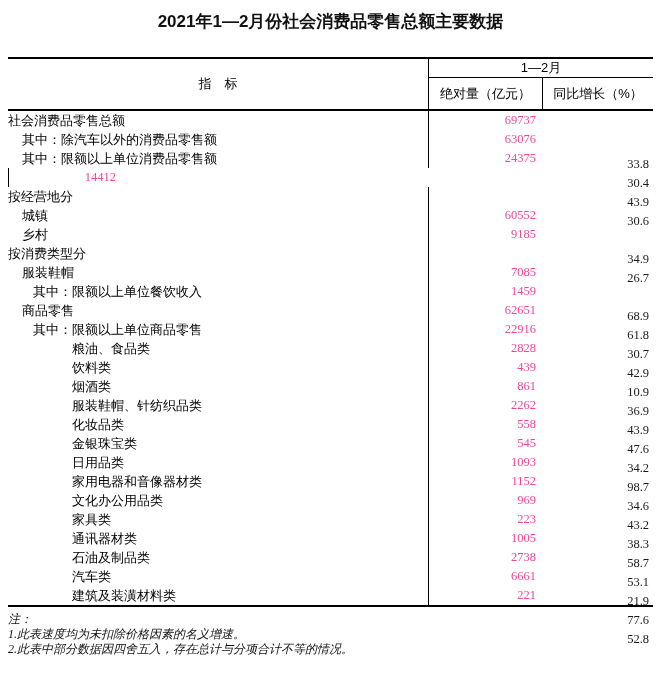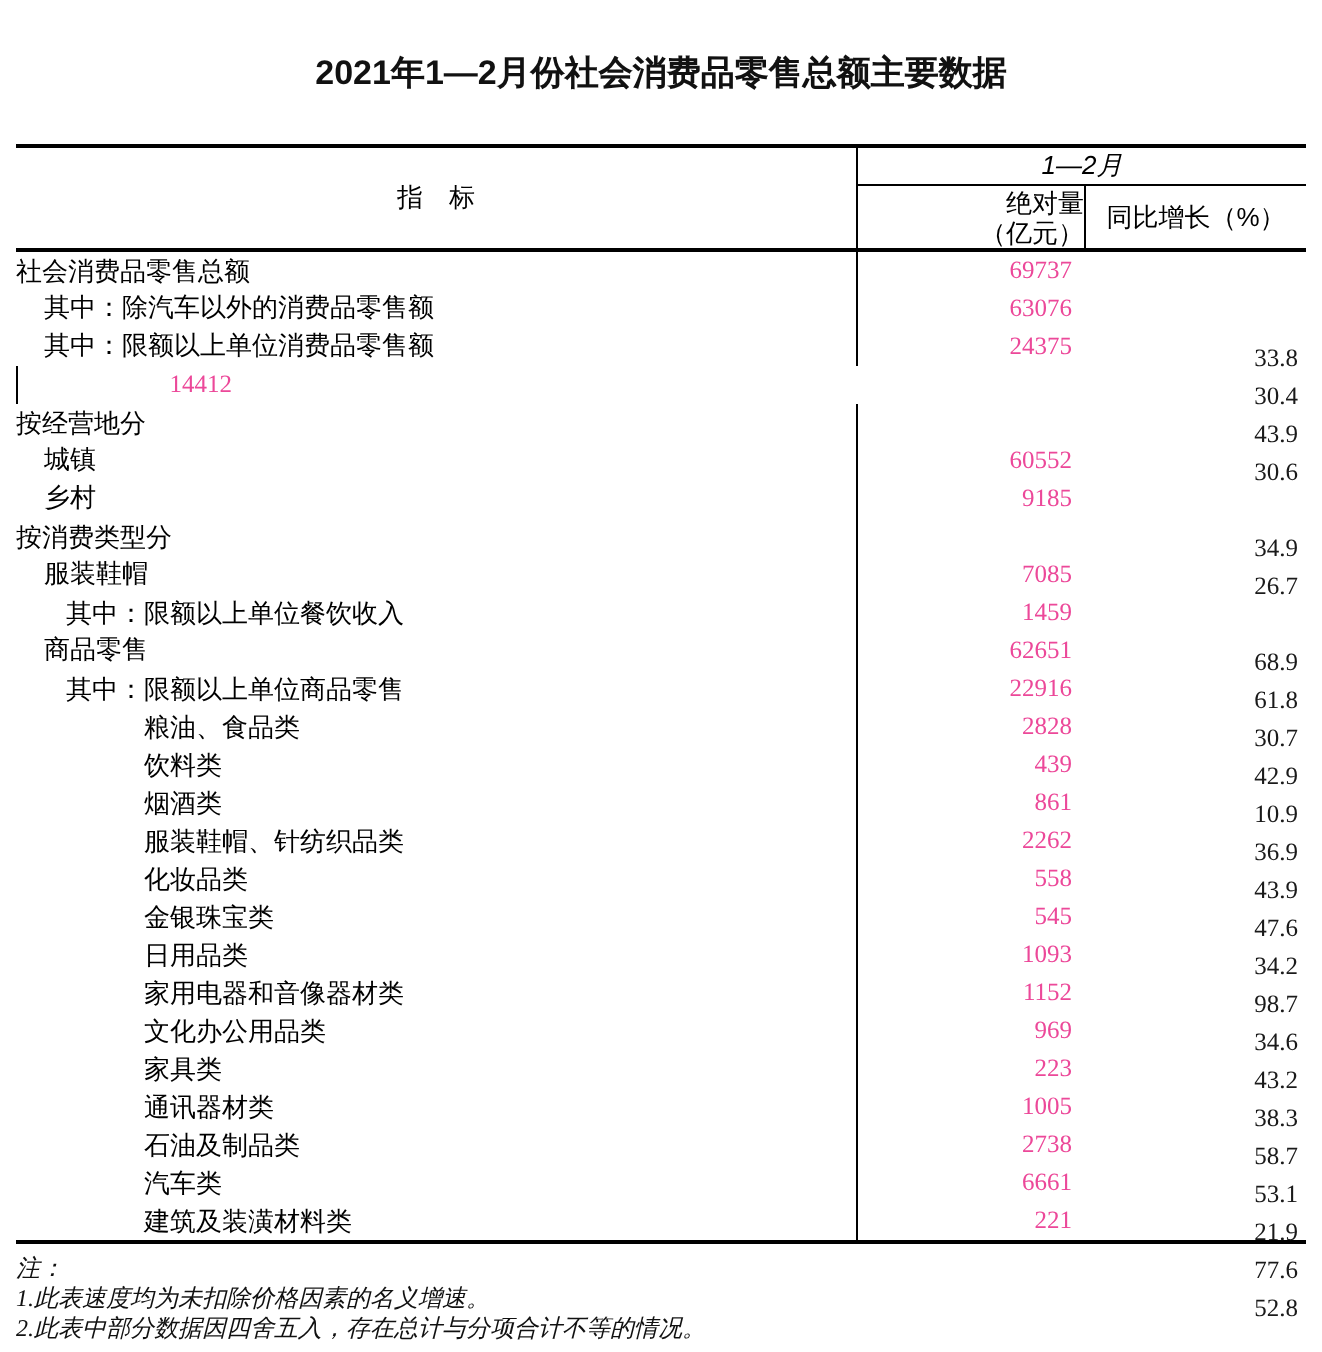--- a/index.html
+++ b/index.html
@@ -6,21 +6,21 @@
   html, body {
     width: 661px; height: 676px;
     background: #ffffff;
     color: #000000;
     font-family: "Liberation Sans", "DejaVu Sans", sans-serif;
     overflow: hidden;
   }
   .page { width: 661px; height: 676px; padding: 0 8px; }
 
   .title {
-    margin-top: 27px;
+    margin-top: 12px;
     text-align: center;
     font-size: 17px;
     font-weight: bold;
     line-height: 20px;
     color: #111111;
   }
 
   .table {
     margin-top: 25px;
     width: 645px;
@@ -35,26 +35,25 @@
     display: flex; align-items: center; justify-content: center;
     font-size: 13px;
     text-align: center;
   }
   .h-right { flex: 1; display: flex; flex-direction: column; border-left: 1px solid #000; }
   .h-period {
     height: 19px;
     display: flex; align-items: center; justify-content: center;
     font-size: 13px;
     border-bottom: 1px solid #000;
-    font-style: italic;
   }
   .h-subcols { flex: 1; display: flex; }
   .h-abs {
     width: 113px;
-    display: flex; flex-direction: column; align-items: flex-end; justify-content: center;
+    display: flex; flex-direction: row; align-items: center; justify-content: center;
     font-size: 13px; line-height: 15px;
   }
   .h-yoy {
     flex: 1;
     border-left: 1px solid #000;
     display: flex; align-items: center; justify-content: center;
     font-size: 13px;
   }
 
   
@@ -81,21 +80,21 @@
     border-left: 1px solid #000;
     text-align: right;
     padding-right: 4px;
     font-family: "Liberation Serif", "DejaVu Serif", serif;
     font-size: 12.5px;
     line-height: 19px;
     color: #1a1a1a;
     margin-top: 44px;
   }
   .ind-0 { padding-left: 0; }
-  .ind-1 { padding-left: 14px; font-family: Liberation Mono, monospace; }
+  .ind-1 { padding-left: 14px; }
   .ind-2 { padding-left: 25px; }
   .ind-3 { padding-left: 64px; }
 
   
   .notes {
     margin-top: 5px;
     font-family: "Liberation Serif", "DejaVu Serif", serif;
     font-style: italic;
     font-size: 12px;
     line-height: 15px;

